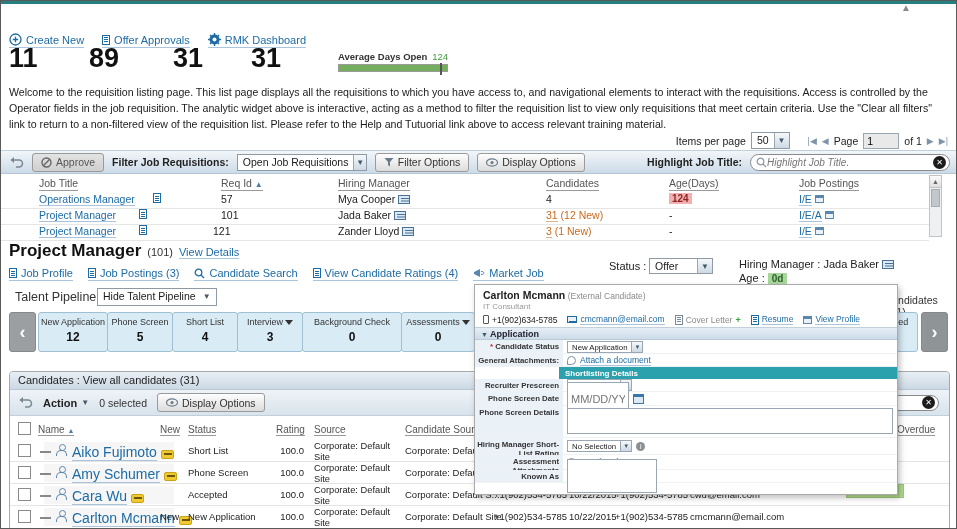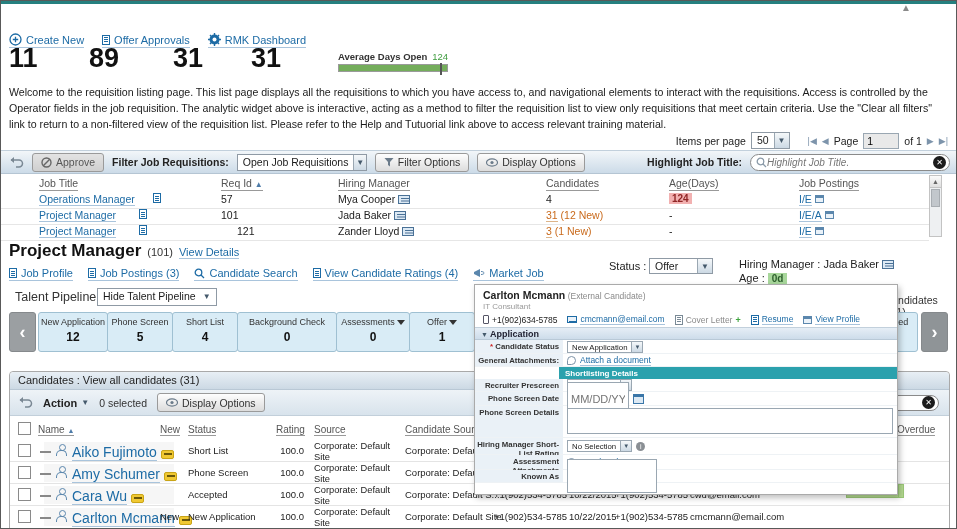--- a/index.html
+++ b/index.html
@@ -256,21 +256,21 @@
     <span class="abs" style="left:220px">101</span>
     <span class="abs" style="left:337px"><span>Jada Baker</span><span class="card-ic"></span></span>
     <span class="abs" style="left:545px"><span class="olink" style="border-bottom:1px solid #ddb489">31</span> <span class="olink">(12 New)</span></span>
     <span class="abs" style="left:668px">-</span>
     <span class="abs" style="left:798px"><span class="rlink">I/E/A</span><span class="win-ic"></span></span>
   </div>
 
   <div class="abs rrow" style="left:0;top:224px;width:928px;height:16px;border-bottom:1px solid #e6e6e6">
     <span class="abs rlink" style="left:38px">Project Manager</span>
     <span class="abs" style="left:138px;top:0"><span class="doc-ic"></span></span>
-    <span class="abs" style="left:236px">121</span>
+    <span class="abs" style="left:212px">121</span>
     <span class="abs" style="left:337px"><span>Zander Lloyd</span><span class="card-ic"></span></span>
     <span class="abs" style="left:545px"><span class="olink" style="border-bottom:1px solid #ddb489">3</span> <span class="olink">(1 New)</span></span>
     <span class="abs" style="left:668px">-</span>
     <span class="abs" style="left:798px"><span class="rlink">I/E</span><span class="win-ic"></span></span>
   </div>
 
   <div class="abs vscroll">
     <div class="up">▲</div>
     <div class="thumb"></div>
   </div>
@@ -337,20 +337,24 @@
       <div class="lb">New Application</div>
         <div class="ct">12</div>
       </div>
     <div class="stage">
       <div class="lb">Phone Screen</div>
         <div class="ct">5</div>
       </div>
     <div class="stage">
       <div class="lb">Short List</div>
         <div class="ct">4</div>
+      </div>
+    <div class="stage">
+      <div class="lb"><span>Interview</span><span class="tri"></span></div>
+        <div class="ct">3</div>
       </div>
     <div class="stage" style="width:100px">
       <div class="lb">Background Check</div>
         <div class="ct">0</div>
       </div>
     <div class="stage" style="width:74px">
       <div class="lb"><span>Assessments</span><span class="tri"></span></div>
         <div class="ct">0</div>
       </div>
     <div class="stage">

